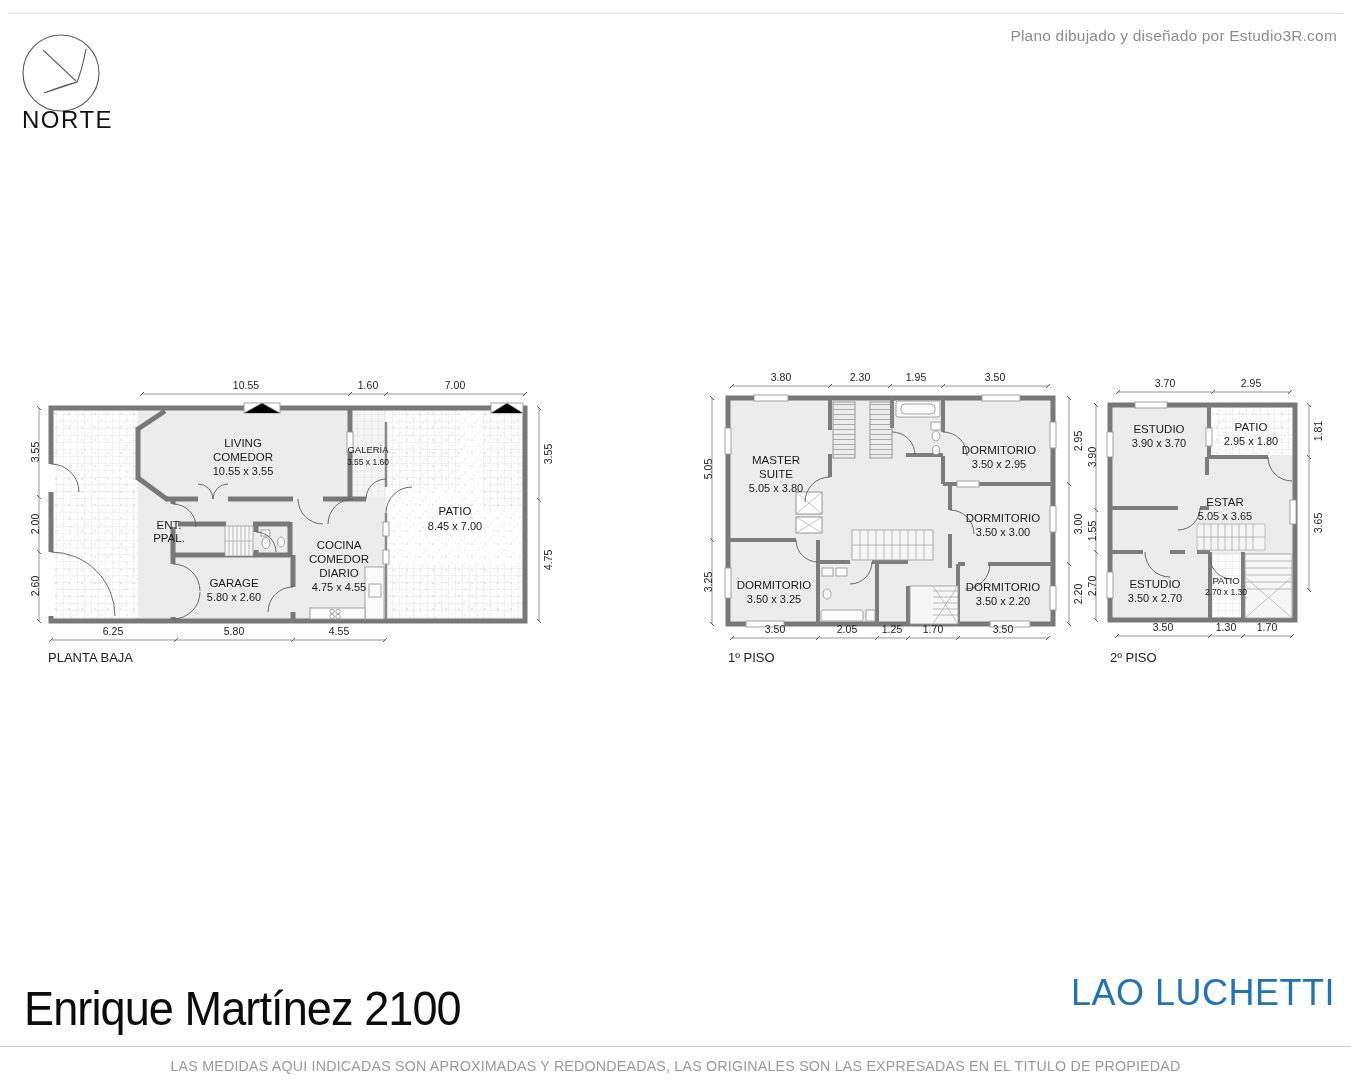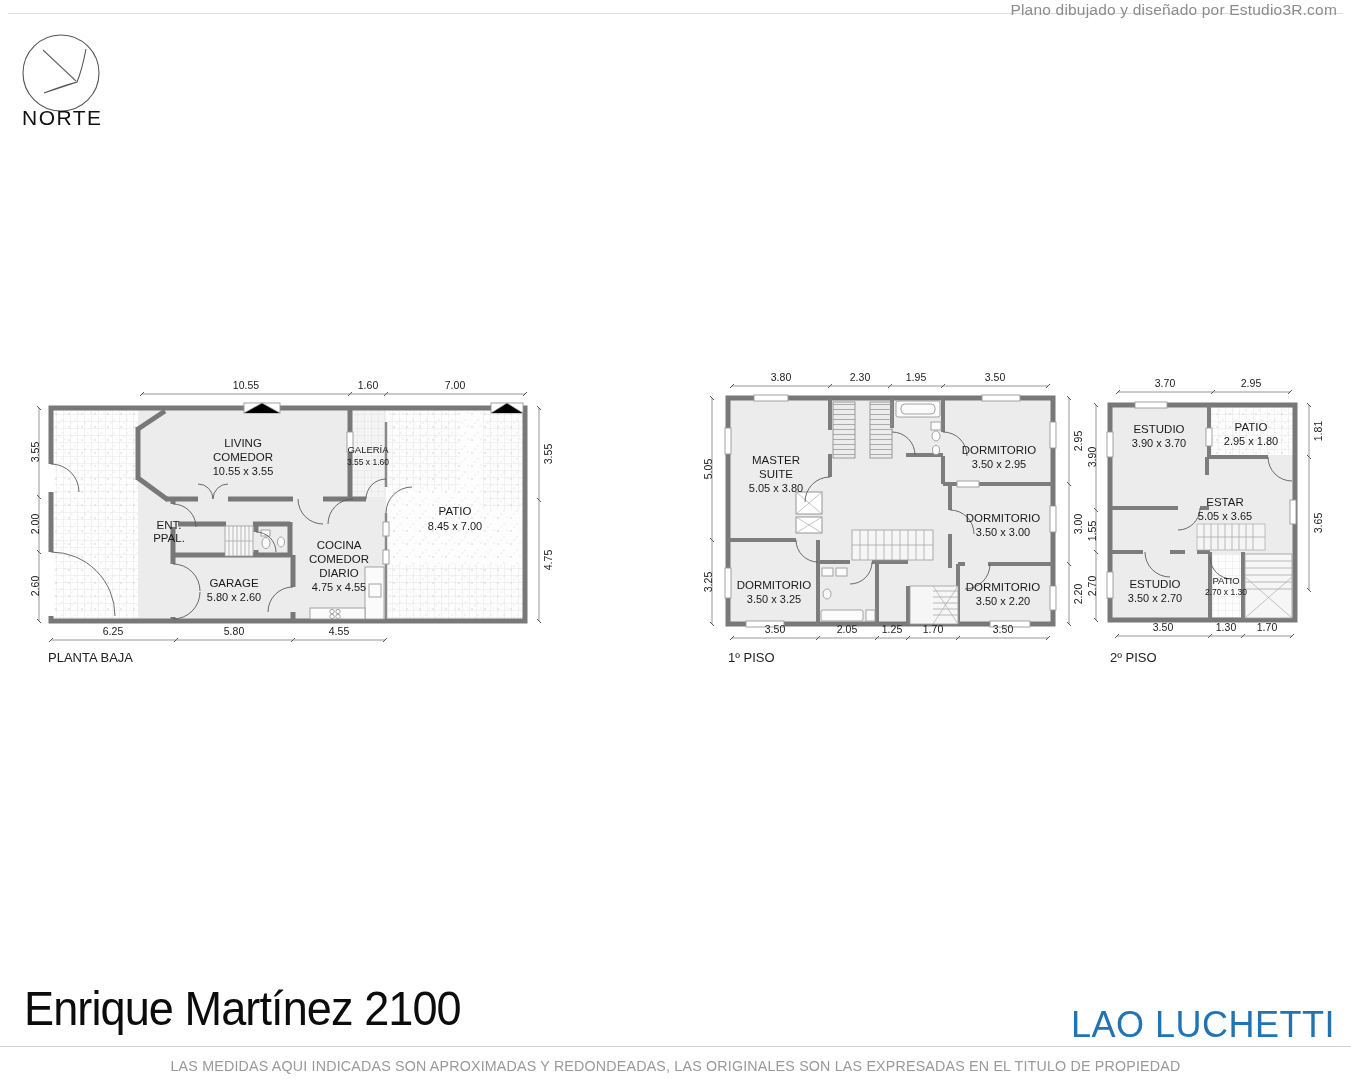--- a/index.html
+++ b/index.html
@@ -1,25 +1,25 @@
 <!DOCTYPE html>
 <html><head>
 <meta charset="utf-8">
 <style>
   html,body{margin:0;padding:0;background:#ffffff;}
   #canvas{position:relative;width:1351px;height:1080px;background:#fff;overflow:hidden;
           font-family:"Liberation Sans", sans-serif;}
   .abs{position:absolute;}
   #toprule{left:8px;top:13px;width:1335px;height:1px;background:#dedede;}
-  #credit{right:14px;top:1px;font-size:15.5px;color:#8c8c8c;letter-spacing:.2px;}
+  #credit{right:14px;top:27px;font-size:15.5px;color:#8c8c8c;letter-spacing:.2px;}
   #compass{left:18px;top:28px;width:120px;}
-  #compass-label{left:22px;top:106px;font-size:21px;color:#111;letter-spacing:1.5px;}
+  #compass-label{left:22px;top:106px;font-size:24px;color:#111;letter-spacing:1.5px;}
   #title{left:24px;top:980px;font-size:49px;color:#0c0c0c;letter-spacing:-1px;
          transform:scaleX(.92);transform-origin:left center;white-space:nowrap;}
-  #brand{right:16px;top:974px;text-align:right;color:#2173b4;margin-top:32px;}
+  #brand{right:16px;top:974px;text-align:right;color:#2173b4;}
   #brand-name{font-size:36px;letter-spacing:.5px;line-height:38px;}
   #brand-sub{font-size:20.5px;letter-spacing:.4px;line-height:26px;}
   #botrule{left:0;top:1046px;width:1351px;height:1px;background:#cfcfcf;}
   #disclaimer{left:0;top:1057px;width:1351px;text-align:center;font-size:15.5px;color:#9a9a9a;
               transform:scaleX(.92);transform-origin:center;letter-spacing:.2px;}
   svg{position:absolute;overflow:visible;}
   svg text{font-family:"Liberation Sans", sans-serif;fill:#1a1a1a;}
   .rm{font-size:11.5px;text-anchor:middle;}
   .rs{font-size:11px;text-anchor:middle;}
   .sm1{font-size:9.5px;text-anchor:middle;}

